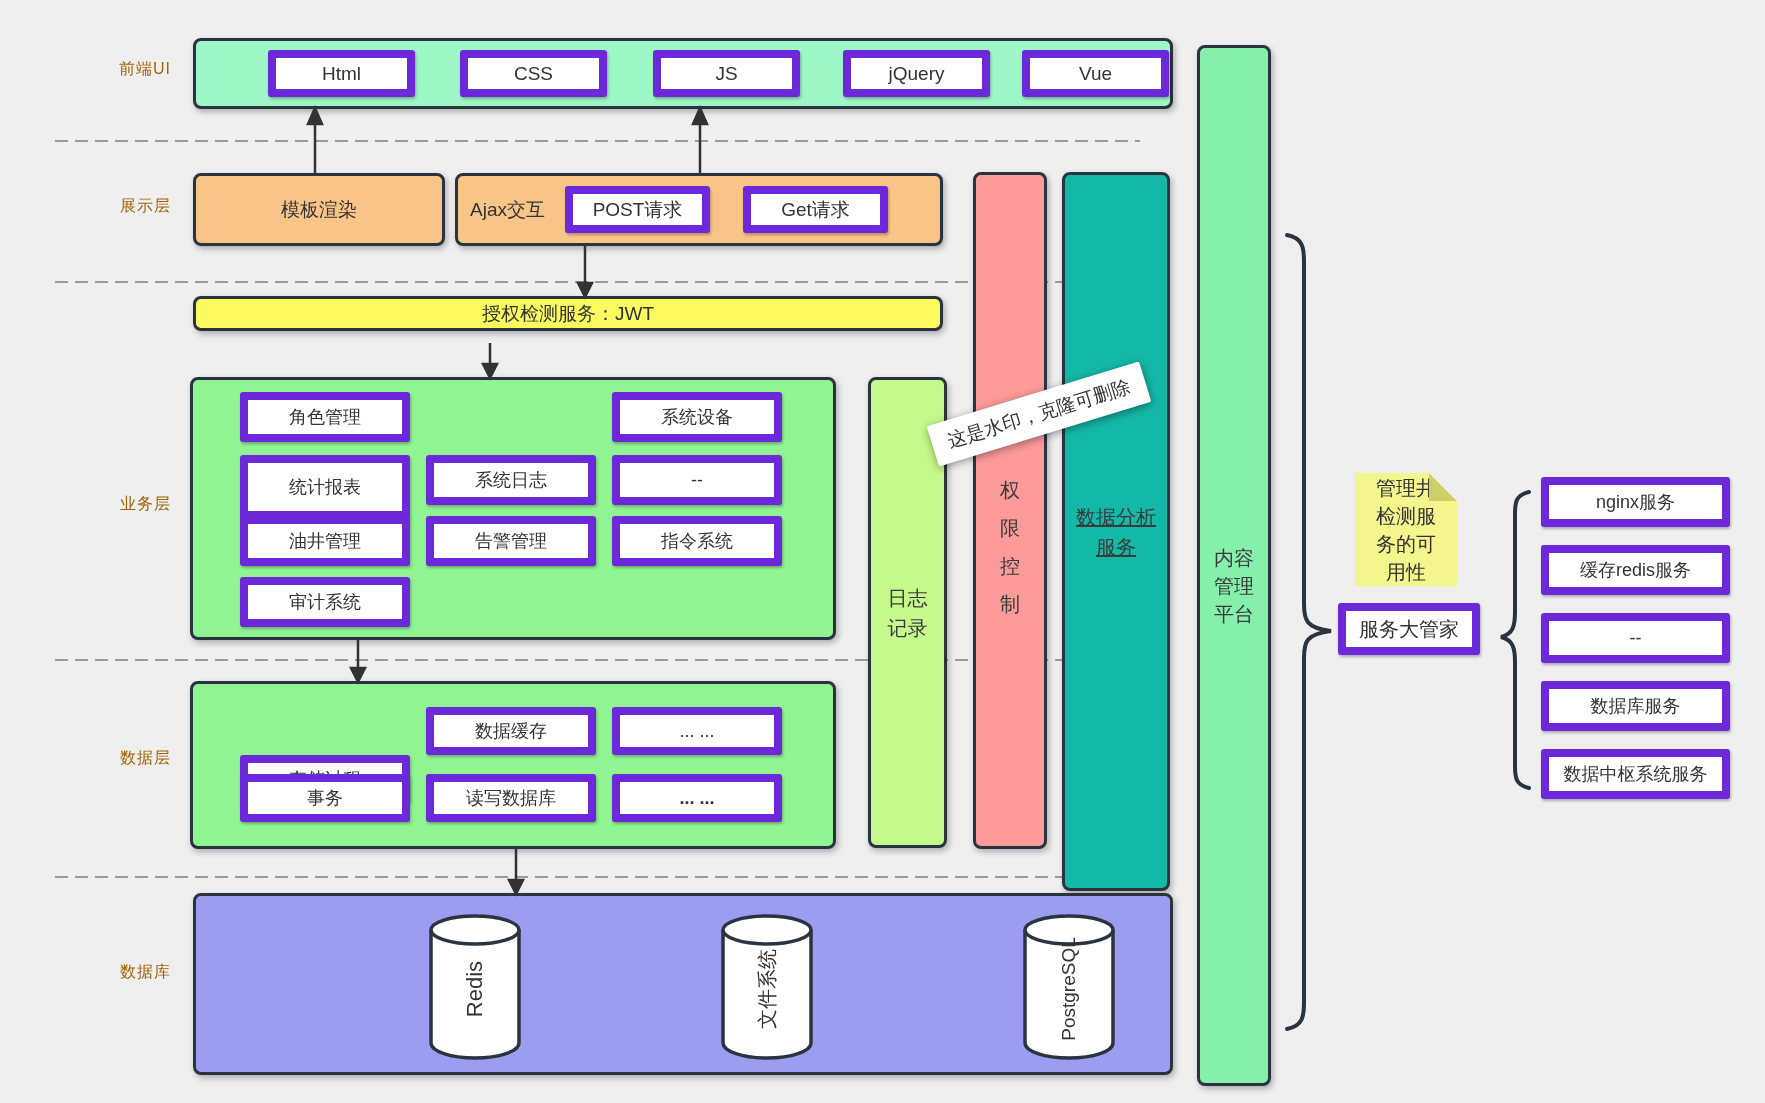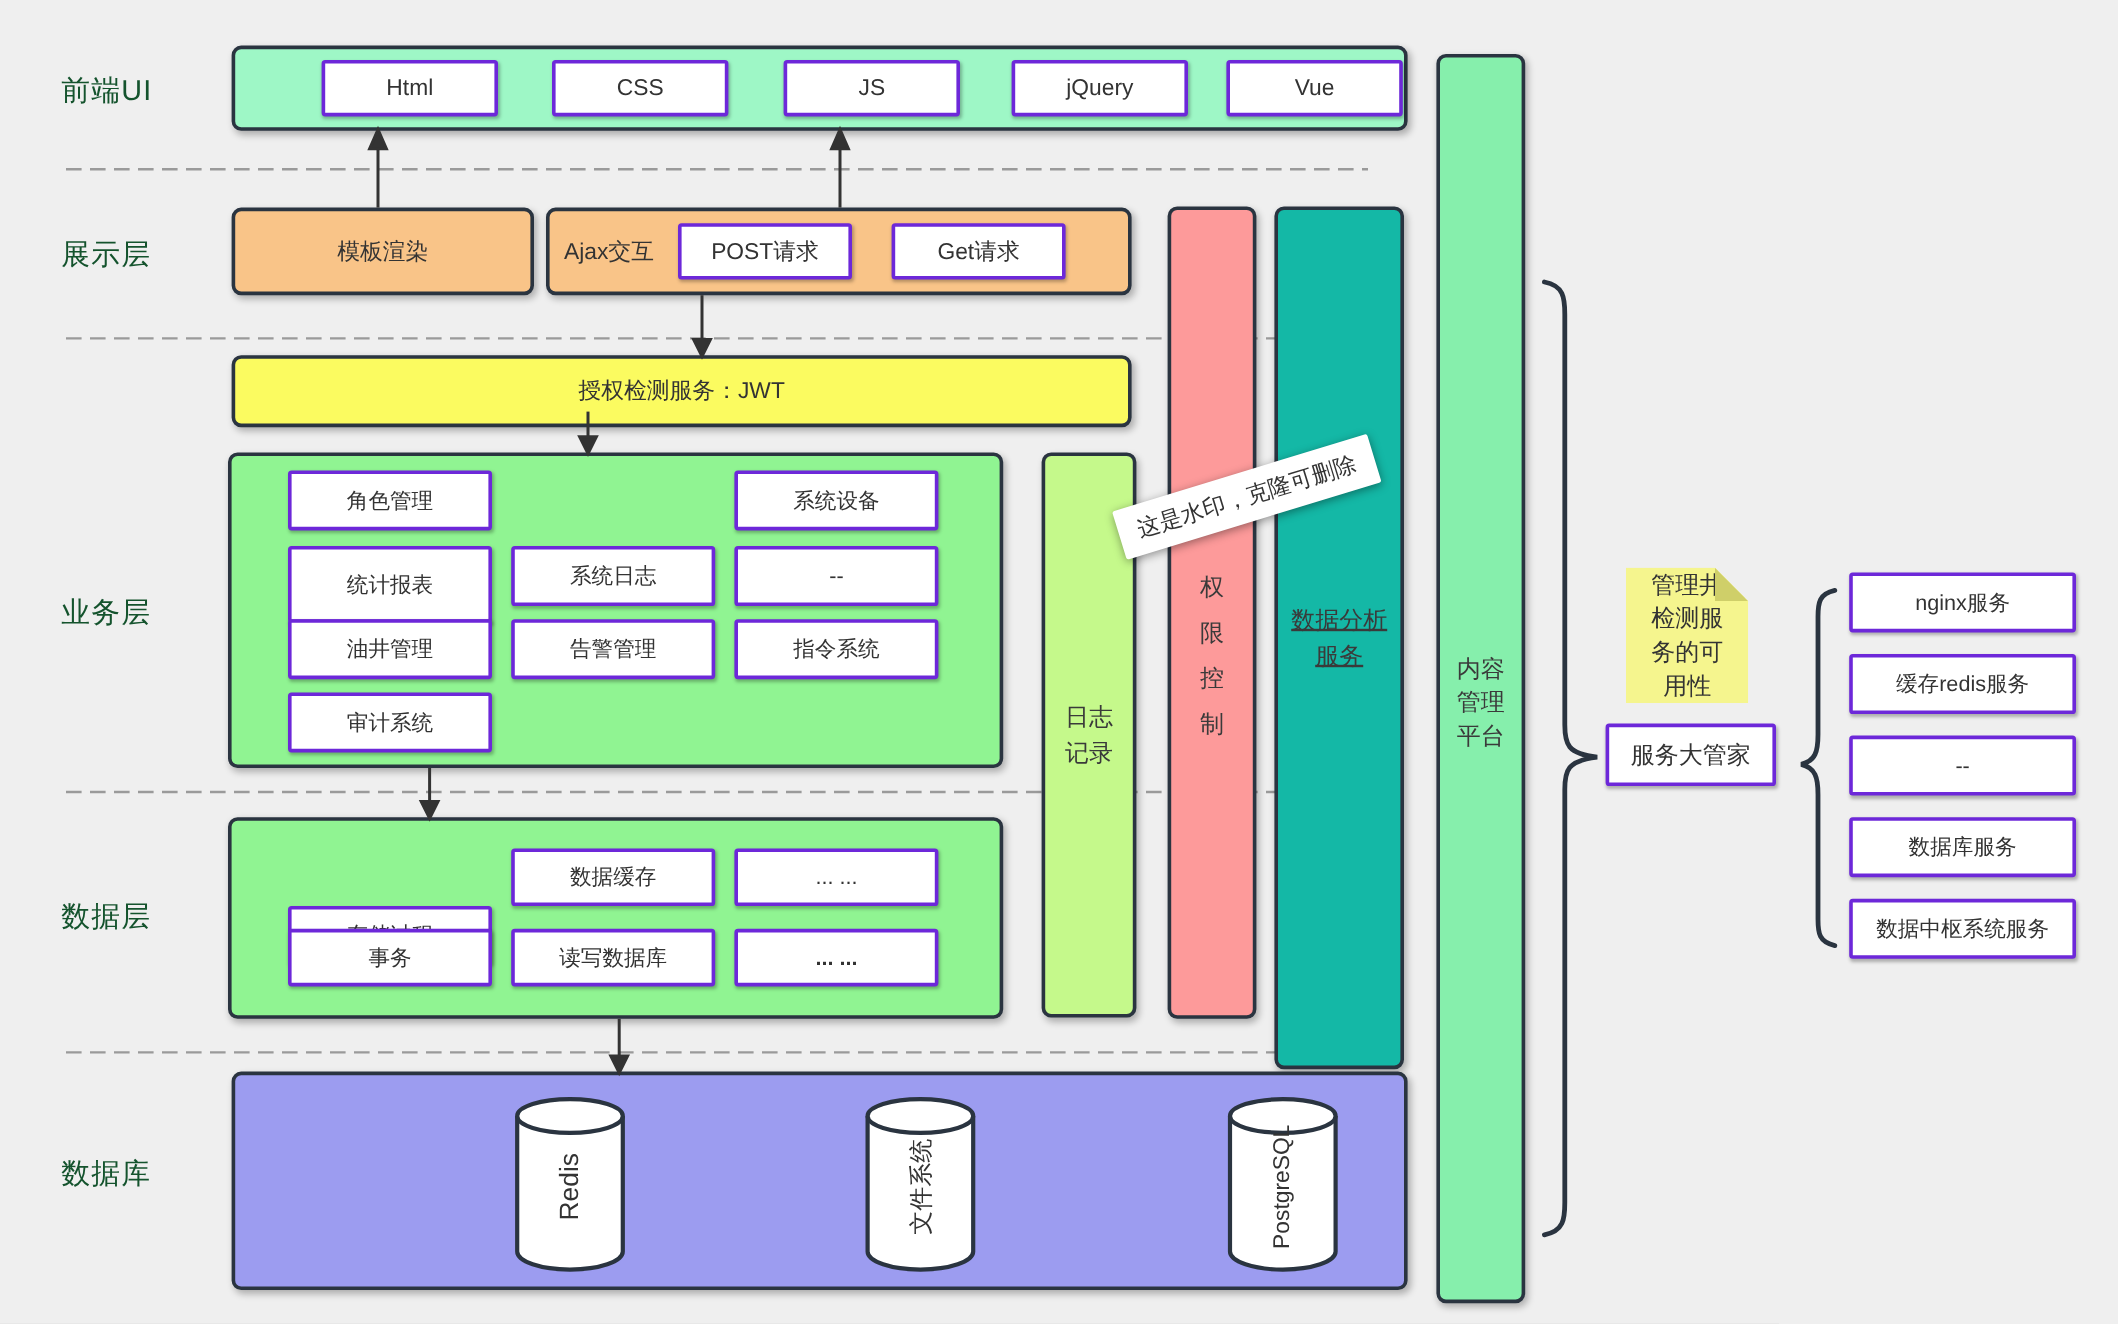--- a/index.html
+++ b/index.html
@@ -1,21 +1,21 @@
 <!DOCTYPE html>
 <html><head>
 <meta charset="utf-8">
 <style>
   html,body{margin:0;padding:0;background:#e4e4e4;font-family:"Liberation Sans","DejaVu Sans",sans-serif;}
   #canvas{position:relative;width:1765px;height:1103px;background:#efefef;overflow:hidden;}
   .abs{position:absolute;box-sizing:border-box;}
   svg.layer{position:absolute;left:0;top:0;width:1765px;height:1103px;pointer-events:none;}
-  .layer-label{position:absolute;width:120px;text-align:left;font-size:24px;color:#14532d;letter-spacing:1px;}
+  .layer-label{position:absolute;width:120px;text-align:right;font-size:16px;color:#a16207;letter-spacing:1px;}
   .container{position:absolute;box-sizing:border-box;border:3px solid #2a3440;border-radius:8px;box-shadow:2px 3px 6px rgba(0,0,0,.28);}
-  .cell{position:absolute;box-sizing:border-box;background:#fff;border:3px solid #6d28d9;border-radius:3px;
+  .cell{position:absolute;box-sizing:border-box;background:#fff;border:8px solid #6d28d9;border-radius:3px;
         display:flex;align-items:center;justify-content:center;font-size:18px;color:#333;
         box-shadow:1px 2px 3px rgba(0,0,0,.28);white-space:nowrap;}
   .bar{position:absolute;box-sizing:border-box;border:3px solid #2a3440;border-radius:8px;
        box-shadow:2px 3px 6px rgba(0,0,0,.28);display:flex;align-items:center;justify-content:center;
        font-size:20px;color:#3a3a3a;text-align:center;}
   .bigtxt{font-size:19px;color:#333;}
   .cylinder{position:absolute;width:94px;height:148px;}
   .cyl-label{position:absolute;left:0;top:8px;width:94px;height:136px;display:flex;align-items:center;justify-content:center;
              transform:rotate(-90deg);font-size:20px;color:#333;white-space:nowrap;}
   .note{position:absolute;background:#f5f58e;clip-path:polygon(0 0,calc(100% - 28px) 0,100% 28px,100% 100%,0 100%);
@@ -53,21 +53,21 @@
   </div>
 
   <div class="container bigtxt" style="left:193px;top:173px;width:252px;height:73px;background:#f9c488;display:flex;align-items:center;justify-content:center;">模板渲染</div>
 
   <div class="container" style="left:455px;top:173px;width:488px;height:73px;background:#f9c488;">
     <div class="abs bigtxt" style="left:12px;top:0;height:67px;display:flex;align-items:center;">Ajax交互</div>
     <div class="cell bigtxt" style="left:107px;top:10px;width:145px;height:47px;">POST请求</div>
     <div class="cell bigtxt" style="left:285px;top:10px;width:145px;height:47px;">Get请求</div>
   </div>
 
-  <div class="container bigtxt" style="left:193px;top:296px;width:750px;height:60px;background:#fbfb60;display:flex;align-items:center;justify-content:center;text-align:right;">授权检测服务：JWT</div>
+  <div class="container bigtxt" style="left:193px;top:296px;width:750px;height:35px;background:#fbfb60;display:flex;align-items:center;justify-content:center;text-align:right;">授权检测服务：JWT</div>
 
   <div class="container" style="left:190px;top:377px;width:646px;height:263px;background:#90f492;">
     <div class="cell" style="left:47px;top:12px;width:170px;height:50px;">角色管理</div>
     <div class="cell" style="left:419px;top:12px;width:170px;height:50px;">系统设备</div>
     <div class="cell" style="left:47px;top:75px;width:170px;height:64px;">统计报表</div>
     <div class="cell" style="left:233px;top:75px;width:170px;height:50px;">系统日志</div>
     <div class="cell" style="left:419px;top:75px;width:170px;height:50px;">--</div>
     <div class="cell" style="left:47px;top:136px;width:170px;height:50px;">油井管理</div>
     <div class="cell" style="left:233px;top:136px;width:170px;height:50px;">告警管理</div>
     <div class="cell" style="left:419px;top:136px;width:170px;height:50px;">指令系统</div>

